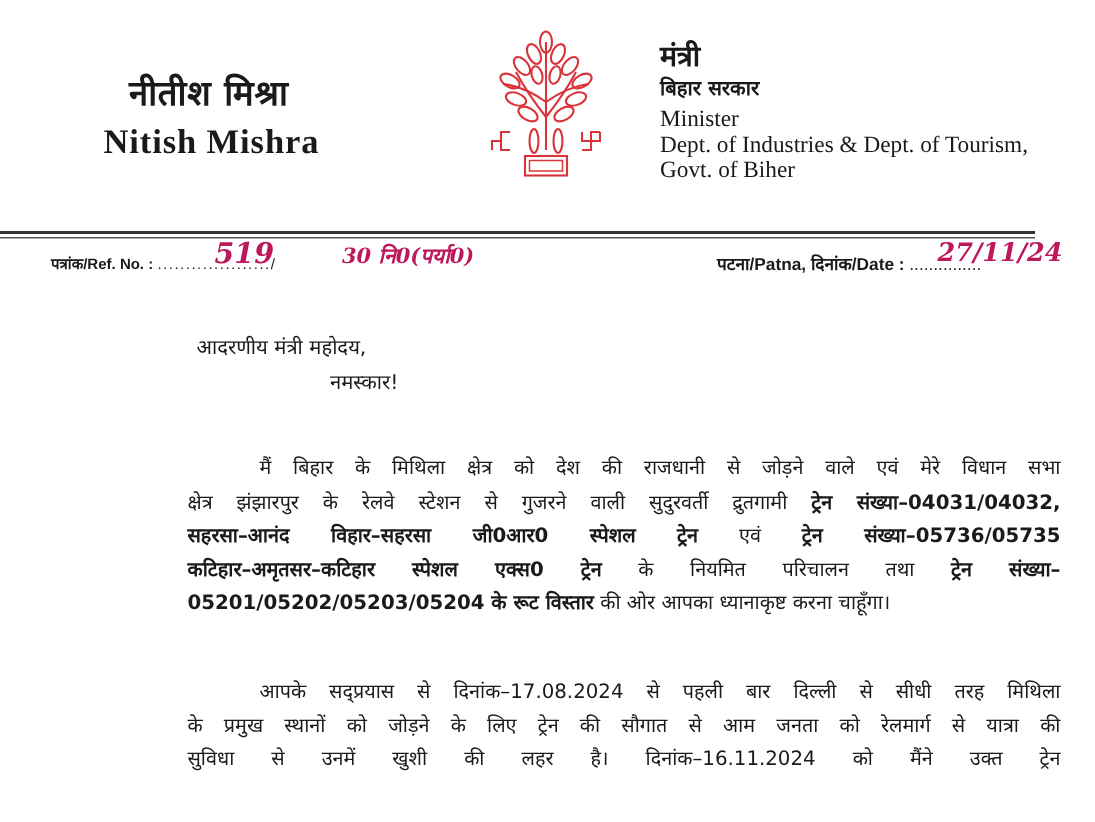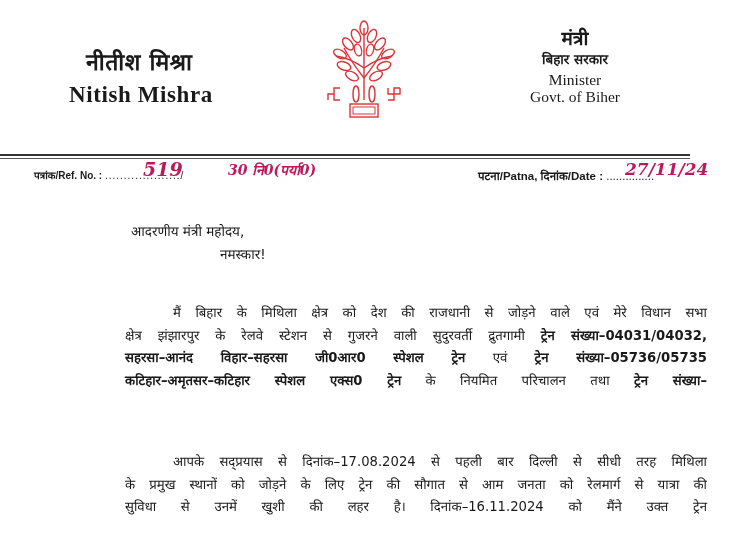--- a/index.html
+++ b/index.html
@@ -7,21 +7,21 @@
          font-family:"DejaVu Sans", sans-serif; color:#1a1a1a; }
   .abs { position:absolute; }
   .serif { font-family:"Liberation Serif", "DejaVu Serif", serif; }
   .sans { font-family:"Liberation Sans", "DejaVu Sans", sans-serif; }
 
   .name-hi { left:86px; top:45px; font-size:23px; font-weight:bold; letter-spacing:0.5px; }
   .name-en { left:69px; top:82px; font-size:23px; font-weight:bold; letter-spacing:0.6px; }
 
   .emblem { left:322px; top:18px; width:84px; height:100px; }
 
-  .right-block { left:440px; top:26px; width:270px; text-align:center; }
+  .right-block { left:440px; top:26px; width:270px; text-align:left; }
   .r-title { font-size:19px; font-weight:bold; line-height:24px; }
   .r-dept-hi { font-size:13.5px; font-weight:bold; line-height:20px; }
   .r-state-hi { font-size:13.5px; font-weight:bold; line-height:19px; }
   .r-min { font-size:15.5px; line-height:17px; margin-top:2px; }
   .r-dept-en { font-size:15.5px; line-height:17px; white-space:nowrap; }
   .r-govt { font-size:15.5px; line-height:17px; }
 
   .rule1 { left:0; top:154px; width:690px; height:2px; background:#333; }
   .rule2 { left:0; top:158px; width:690px; height:1px; background:#555; }
 
@@ -74,20 +74,21 @@
     <path d="M72 76 h6 v-6 M72 76 v6 h-6 M72 76 h-6 v-6 M72 76 v-6 h6"></path>
     <rect x="28" y="86" width="28" height="13"></rect>
     <rect x="31" y="89" width="22" height="7" stroke-width="1"></rect>
   </svg>
 </div>
 
 <div class="abs right-block">
   <div class="r-title">मंत्री</div>
   <div class="r-state-hi">बिहार सरकार</div>
   <div class="r-min serif">Minister</div>
+  <div class="r-dept-en serif">Dept. of Industries &amp; Dept. of Tourism,</div>
   <div class="r-govt serif">Govt. of Biher</div>
 </div>
 
 <div class="abs rule1"></div>
 <div class="abs rule2"></div>
 
 <div class="abs ref sans">
   <span>पत्रांक/Ref. No. :</span>
   <span class="dots">..................../</span>
 </div>
@@ -101,19 +102,20 @@
 <div class="abs date-hand hand">27/11/24</div>
 
 <div class="abs salute">आदरणीय मंत्री महोदय,</div>
 <div class="abs namaskar">नमस्कार!</div>
 
 <div class="abs para" style="top:290px;margin-top:12px;">
   <span class="line indent">मैं बिहार के मिथिला क्षेत्र को देश की राजधानी से जोड़ने वाले एवं मेरे विधान सभा</span>
   <span class="line"><span>क्षेत्र झंझारपुर के रेलवे स्टेशन से गुजरने वाली सुदुरवर्ती द्रुतगामी </span><span class="b">ट्रेन संख्या–04031/04032,</span></span>
   <span class="line b"><span>सहरसा–आनंद विहार–सहरसा जी0आर0 स्पेशल ट्रेन</span><span style="font-weight:normal"> एवं </span><span>ट्रेन संख्या–05736/05735</span></span>
   <span class="line"><span class="b">कटिहार–अमृतसर–कटिहार स्पेशल एक्स0 ट्रेन</span><span> के नियमित परिचालन तथा </span><span class="b">ट्रेन संख्या–</span></span>
+  <span class="line" style="text-align-last:left"><span class="b">05201/05202/05203/05204 के रूट विस्तार</span><span> की ओर आपका ध्यानाकृष्ट करना चाहूँगा।</span></span>
 </div>
 
 <div class="abs para" style="top:403px;margin-top:48px;">
   <span class="line indent">आपके सद्प्रयास से दिनांक–17.08.2024 से पहली बार दिल्ली से सीधी तरह मिथिला</span>
   <span class="line">के प्रमुख स्थानों को जोड़ने के लिए ट्रेन की सौगात से आम जनता को रेलमार्ग से यात्रा की</span>
   <span class="line">सुविधा से उनमें खुशी की लहर है। दिनांक–16.11.2024 को मैंने उक्त ट्रेन</span>
 </div>
 
 </body></html>

